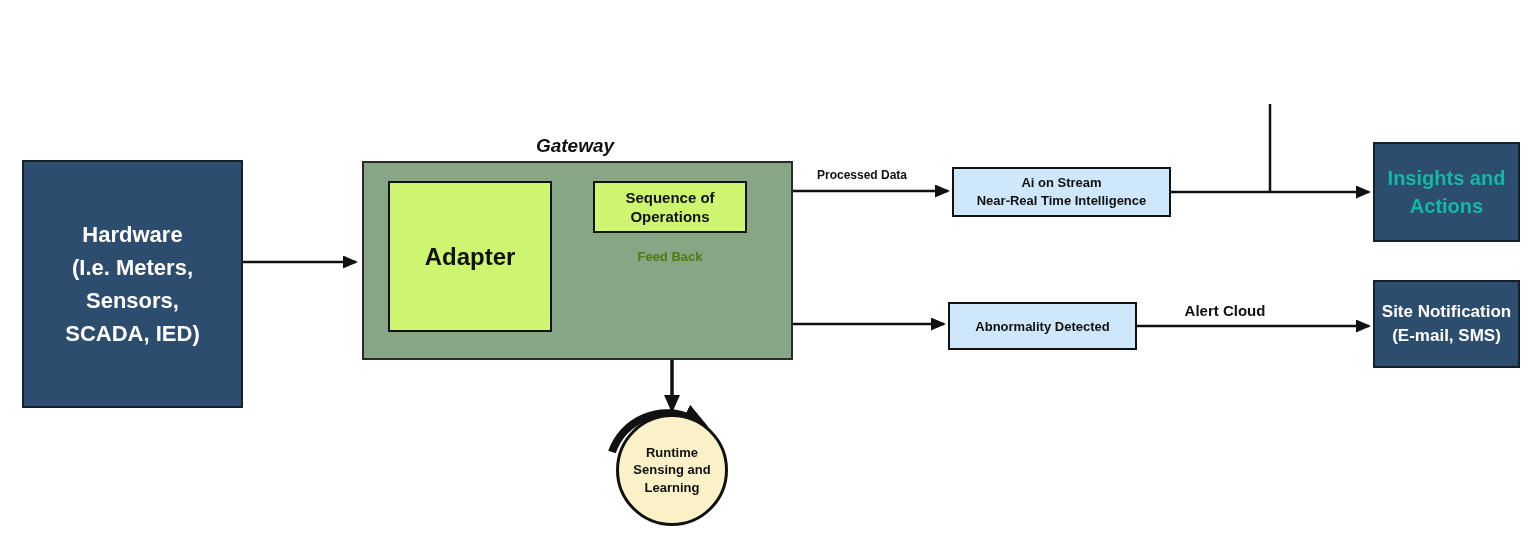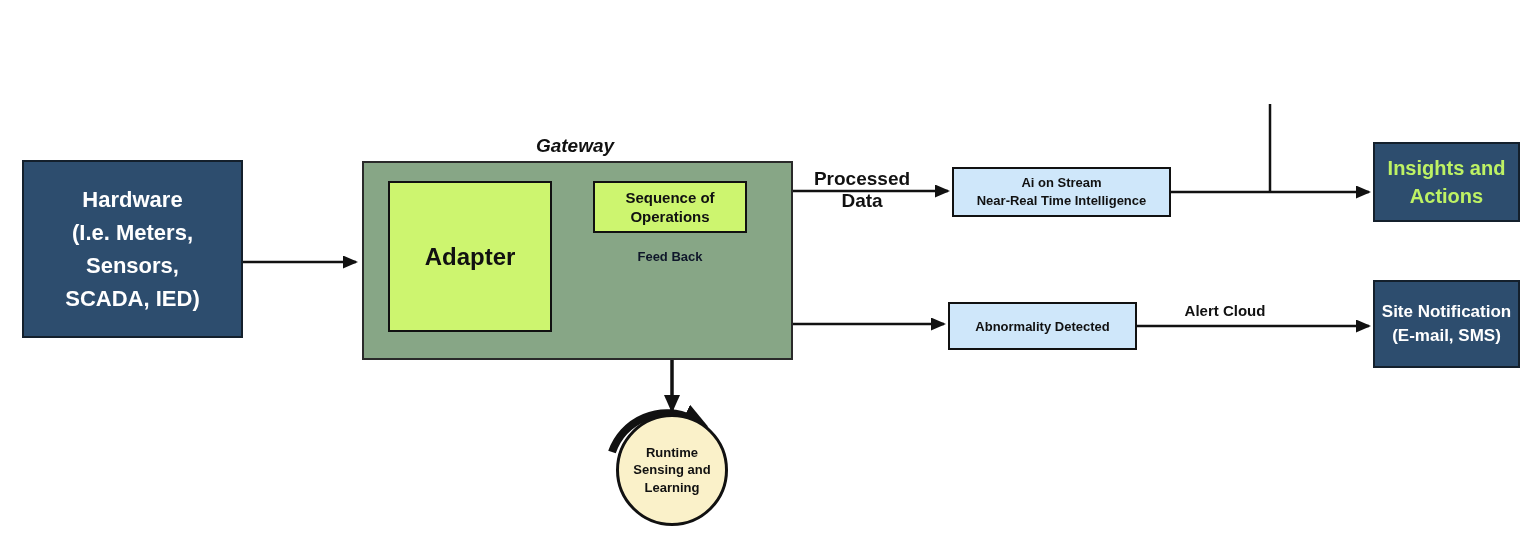--- a/index.html
+++ b/index.html
@@ -17,21 +17,21 @@
     display:flex;align-items:center;justify-content:center;
     text-align:center;white-space:pre-line;
     font-weight:bold;color:#111;
   }
   .lbl{
     position:absolute;z-index:3;
     text-align:center;white-space:pre-line;
     font-weight:bold;color:#111;
   }
   
-  .hardware{left:22px;top:160px;width:221px;height:178px;
+  .hardware{left:22px;top:160px;width:221px;height:248px;
     background:var(--dark-blue);border:2px solid #14202c;color:#fff;
     font-size:22px;line-height:1.5;}
   .gateway{left:362px;top:161px;width:431px;height:199px;
     background:var(--sage-green);border:2px solid #2a2a2a;}
   .gateway-title{left:480px;top:135px;width:190px;
     font-size:19px;font-style:italic;}
   .adapter{left:388px;top:181px;width:164px;height:151px;
     background:var(--bright-green);border:2px solid #111;font-size:24px;}
   .sequence{left:593px;top:181px;width:154px;height:52px;
     background:var(--bright-green);border:2px solid #111;
@@ -40,33 +40,33 @@
     background:var(--bright-green);border:2px solid #111;
     font-size:15px;line-height:1.3;}
   .ai-stream{left:952px;top:167px;width:219px;height:50px;
     background:var(--light-blue);border:2px solid #111;
     font-size:13px;line-height:1.4;}
   .abnormality{left:948px;top:302px;width:189px;height:48px;
     background:var(--light-blue);border:2px solid #111;font-size:13px;}
   .cloud{left:1175px;top:22px;width:188px;height:84px;
     background:var(--cream);border:3px solid #111;border-radius:50%;
     font-size:17px;}
-  .insights{left:1373px;top:142px;width:147px;height:80px;
-    background:var(--dark-blue);border:2px solid #14202c;color:#bef264;
+  .insights{left:1373px;top:142px;width:147px;height:100px;
+    background:var(--dark-blue);border:2px solid #14202c;color:#14b8a6;
     font-size:20px;line-height:1.4;}
   .site-notif{left:1373px;top:280px;width:147px;height:88px;
     background:var(--dark-blue);border:2px solid #14202c;color:#fff;
     font-size:17px;line-height:1.4;}
   .adaptive{left:616px;top:414px;width:112px;height:112px;
     background:var(--cream);border:3px solid #111;border-radius:50%;
     font-size:13px;line-height:1.35;}
   
-  .processed-data{left:792px;top:168px;width:140px;font-size:19px;}
+  .processed-data{left:792px;top:168px;width:140px;font-size:12px;}
   .alert-raised{left:1155px;top:302px;width:140px;font-size:15px;}
-  .feed-back{left:610px;top:249px;width:120px;font-size:13px;color:#0f172a;}
+  .feed-back{left:610px;top:249px;width:120px;font-size:13px;color:#4d7c0f;}
 </style>
 </head>
 <body>
 
 <div class="canvas">
 
   <svg class="edges" width="1536" height="546" viewBox="0 0 1536 546">
     <defs>
       <marker id="arr" markerUnits="userSpaceOnUse" markerWidth="15" markerHeight="13" refX="13" refY="6.5" orient="auto">
         <path d="M0,0 L15,6.5 L0,13 z" fill="#111"></path>

